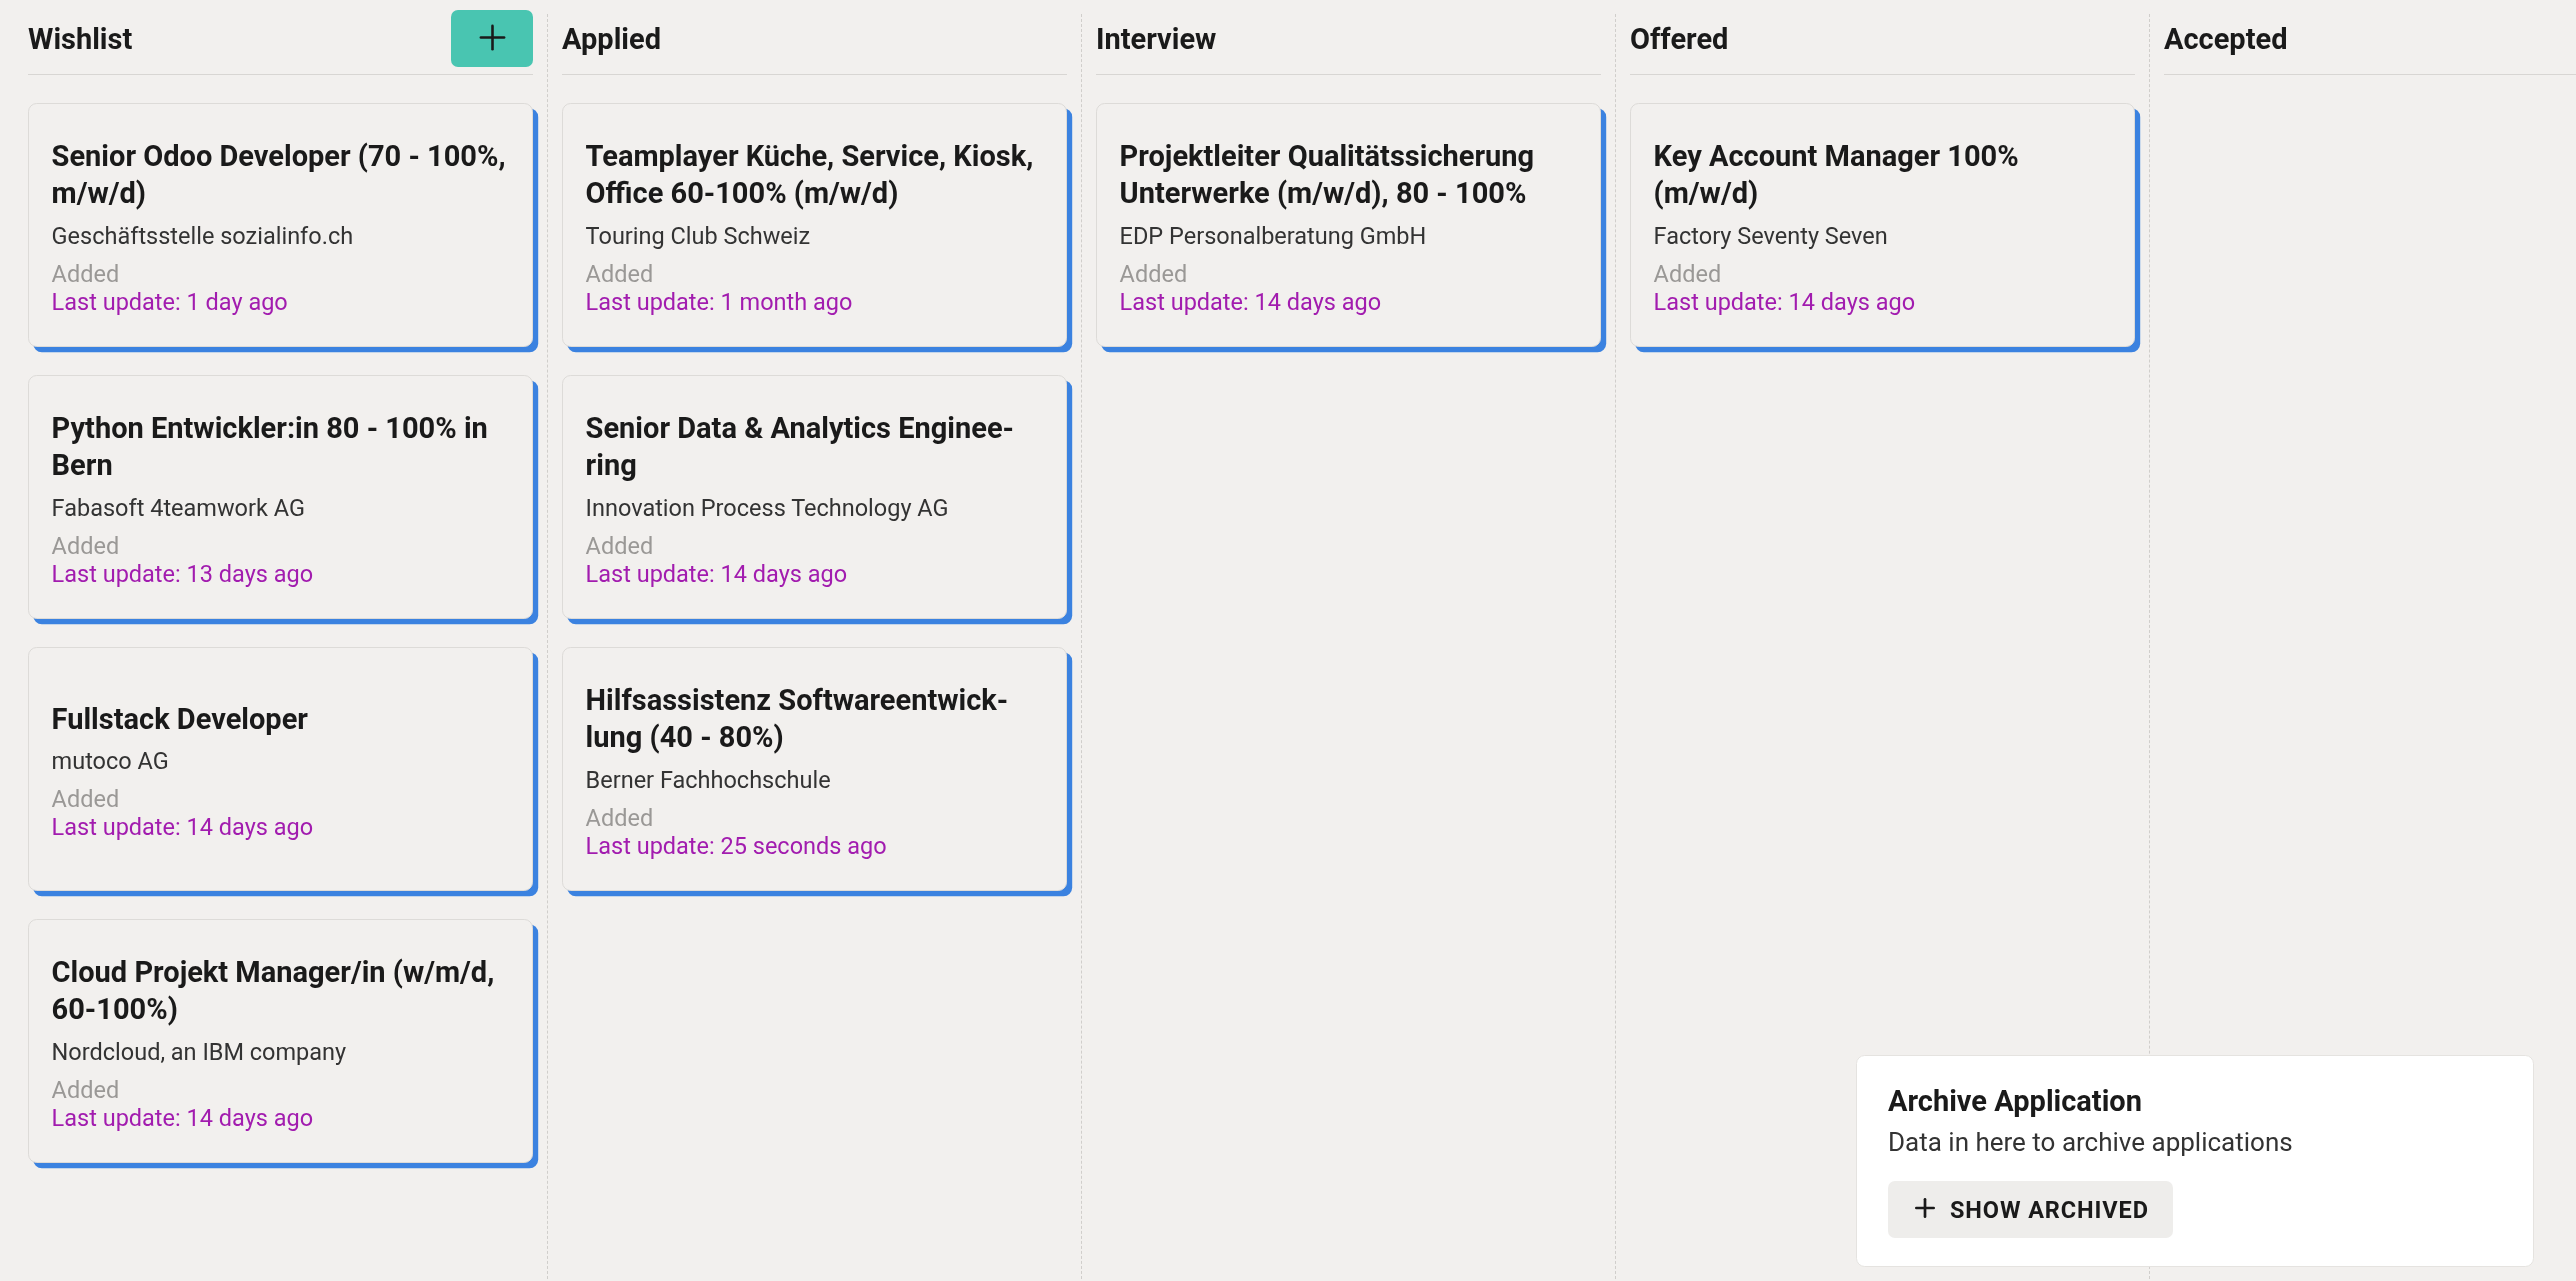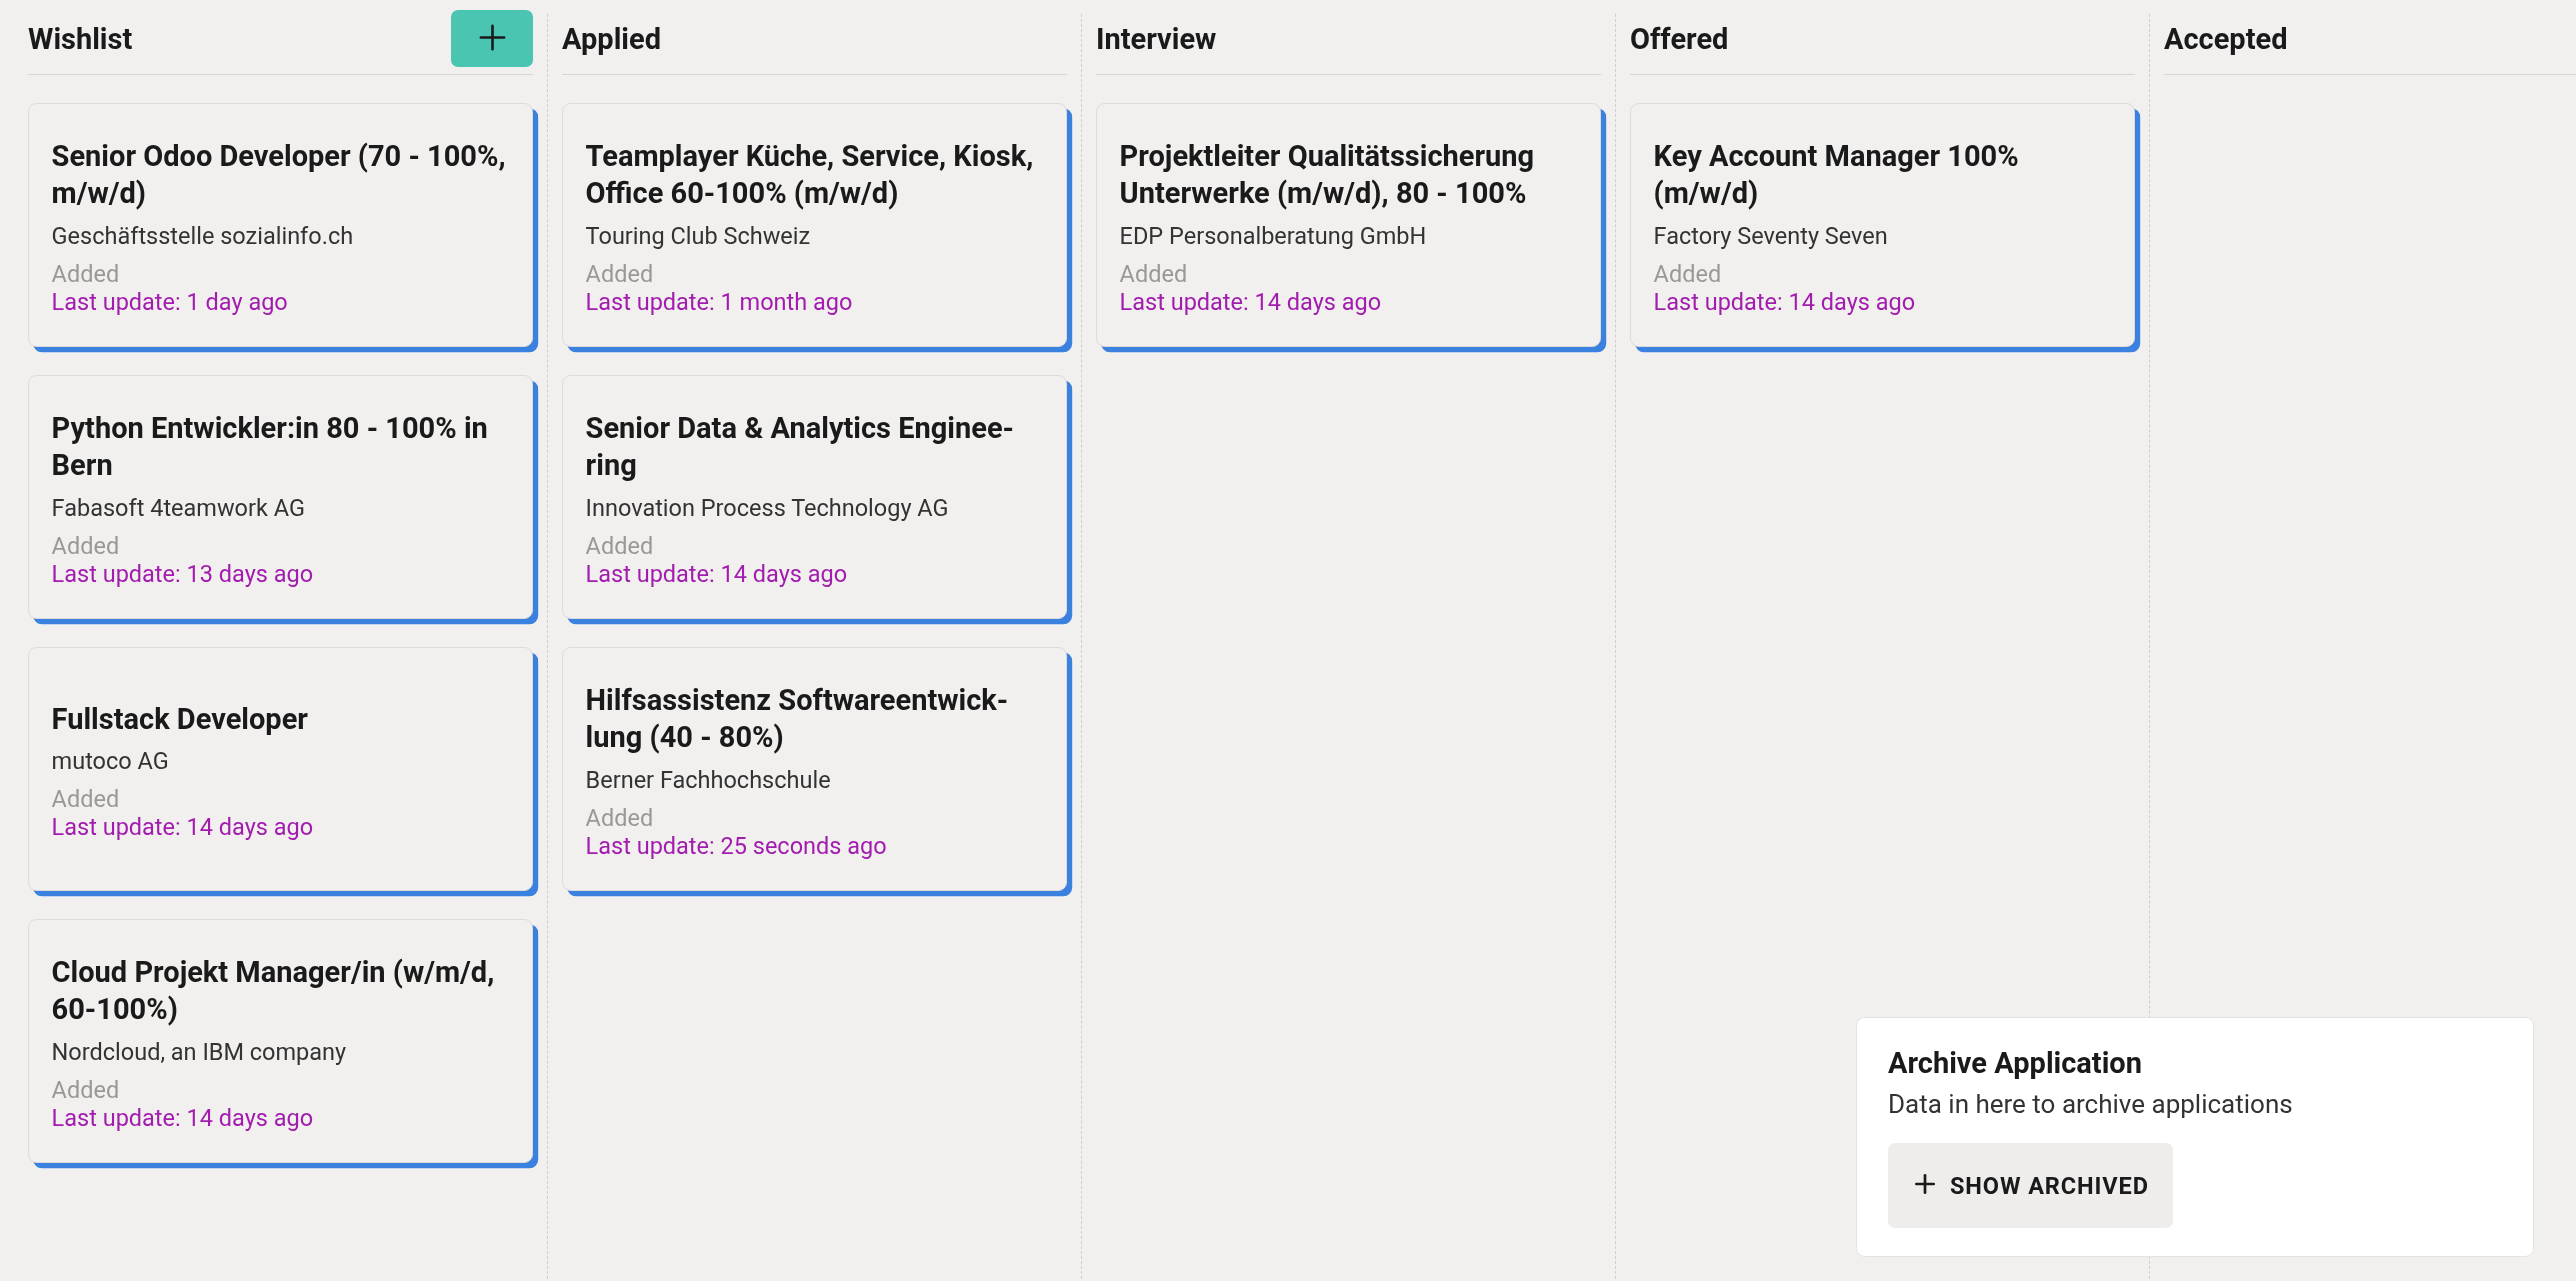--- a/index.html
+++ b/index.html
@@ -79,21 +79,21 @@
       font-size: 23.5px;
       color: #9a9896;
     }
     .card-updated {
       font-size: 23.5px;
       color: #a21caf;
     }
     .archive-box {
       position: fixed;
       right: 42px;
-      bottom: 24px;
+      bottom: 14px;
       width: 678px;
       background: #ffffff;
       border: 0.9px solid #e5e3e0;
       border-radius: 8.7px;
       padding: 28px 31px 28px 31px;
     }
     .archive-title {
       font-size: 29px;
       font-weight: 700;
       color: #1a1a1a;
@@ -103,21 +103,21 @@
       font-size: 26px;
       color: #333;
       margin-bottom: 24px;
     }
     .show-archived-btn {
       display: inline-flex;
       align-items: center;
       gap: 12px;
       background: #eeedeb;
       border-radius: 7px;
-      padding: 28px 24px;
+      padding: 14px 24px;
       cursor: pointer;
     }
     .show-archived-btn svg { width: 26px; height: 26px; }
     .show-archived-label {
       font-size: 23.5px;
       font-weight: 700;
       letter-spacing: 0.9px;
       color: #1a1a1a;
     }
   </style>

